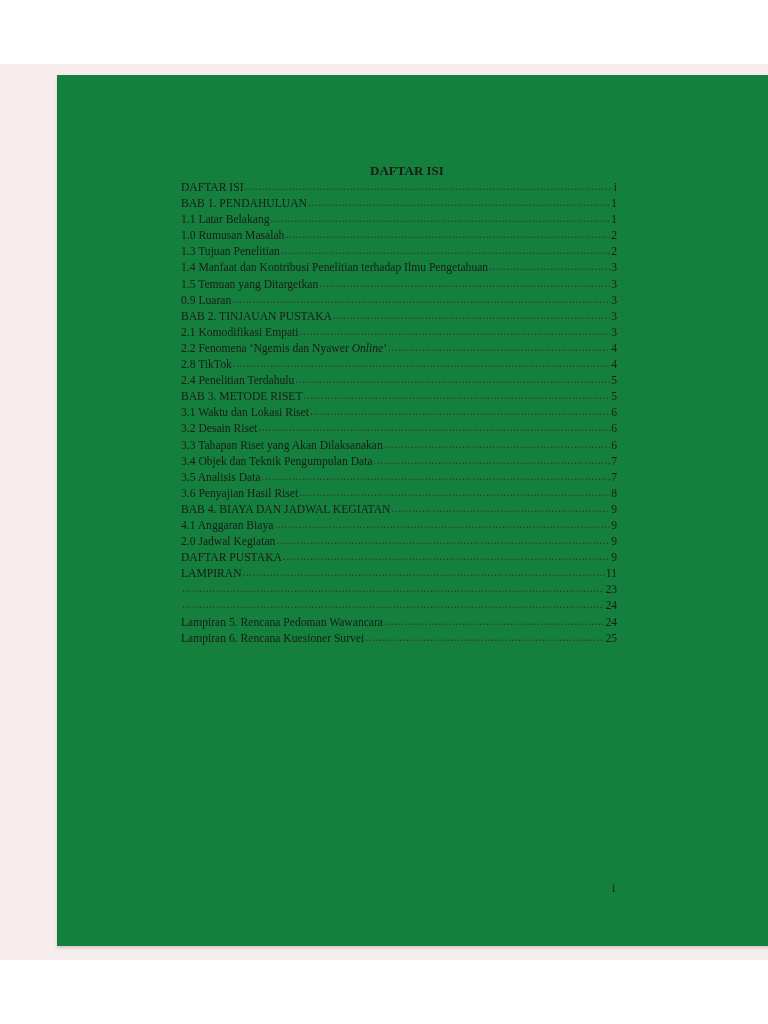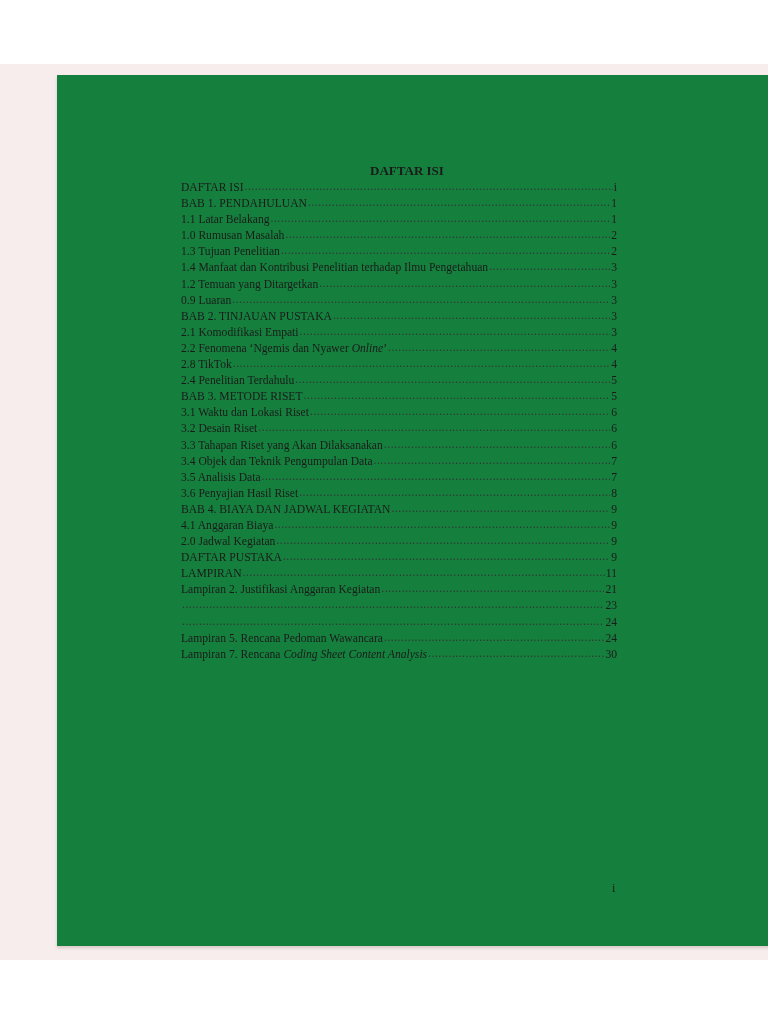--- a/index.html
+++ b/index.html
@@ -96,21 +96,21 @@
           <span class="label">1.3 Tujuan Penelitian</span>
           <span class="leader"></span>
           <span class="page-num">2</span>
         </div>
         <div class="toc-entry">
           <span class="label">1.4 Manfaat dan Kontribusi Penelitian terhadap Ilmu Pengetahuan</span>
           <span class="leader"></span>
           <span class="page-num">3</span>
         </div>
         <div class="toc-entry">
-          <span class="label">1.2 Temuan yang Ditargetkan</span>
+          <span class="label">1.5 Temuan yang Ditargetkan</span>
           <span class="leader"></span>
           <span class="page-num">3</span>
         </div>
         <div class="toc-entry">
           <span class="label">0.9 Luaran</span>
           <span class="leader"></span>
           <span class="page-num">3</span>
         </div>
         <div class="toc-entry">
           <span class="label">BAB 2. TINJAUAN PUSTAKA</span>
@@ -191,38 +191,33 @@
           <span class="label">DAFTAR PUSTAKA</span>
           <span class="leader"></span>
           <span class="page-num">9</span>
         </div>
         <div class="toc-entry">
           <span class="label">LAMPIRAN</span>
           <span class="leader"></span>
           <span class="page-num">11</span>
         </div>
         <div class="toc-entry">
-          <span class="label">Lampiran 2. Justifikasi Anggaran Kegiatan</span>
-          <span class="leader"></span>
-          <span class="page-num">21</span>
-        </div>
-        <div class="toc-entry">
           <span class="leader"></span>
           <span class="page-num">23</span>
         </div>
         <div class="toc-entry">
           <span class="leader"></span>
           <span class="page-num">24</span>
         </div>
         <div class="toc-entry">
           <span class="label">Lampiran 5. Rencana Pedoman Wawancara</span>
           <span class="leader"></span>
           <span class="page-num">24</span>
         </div>
         <div class="toc-entry">
-          <span class="label"><span>Lampiran 7. Rencana </span><i>Coding Sheet Content Analysis</i><span></span></span>
-          <span class="leader"></span>
-          <span class="page-num">30</span>
+          <span class="label">Lampiran 6. Rencana Kuesioner Survei</span>
+          <span class="leader"></span>
+          <span class="page-num">25</span>
         </div>
       </div>
   </div>
   <div class="page-footer-num">i</div>
 </div>
 
 </body></html>

